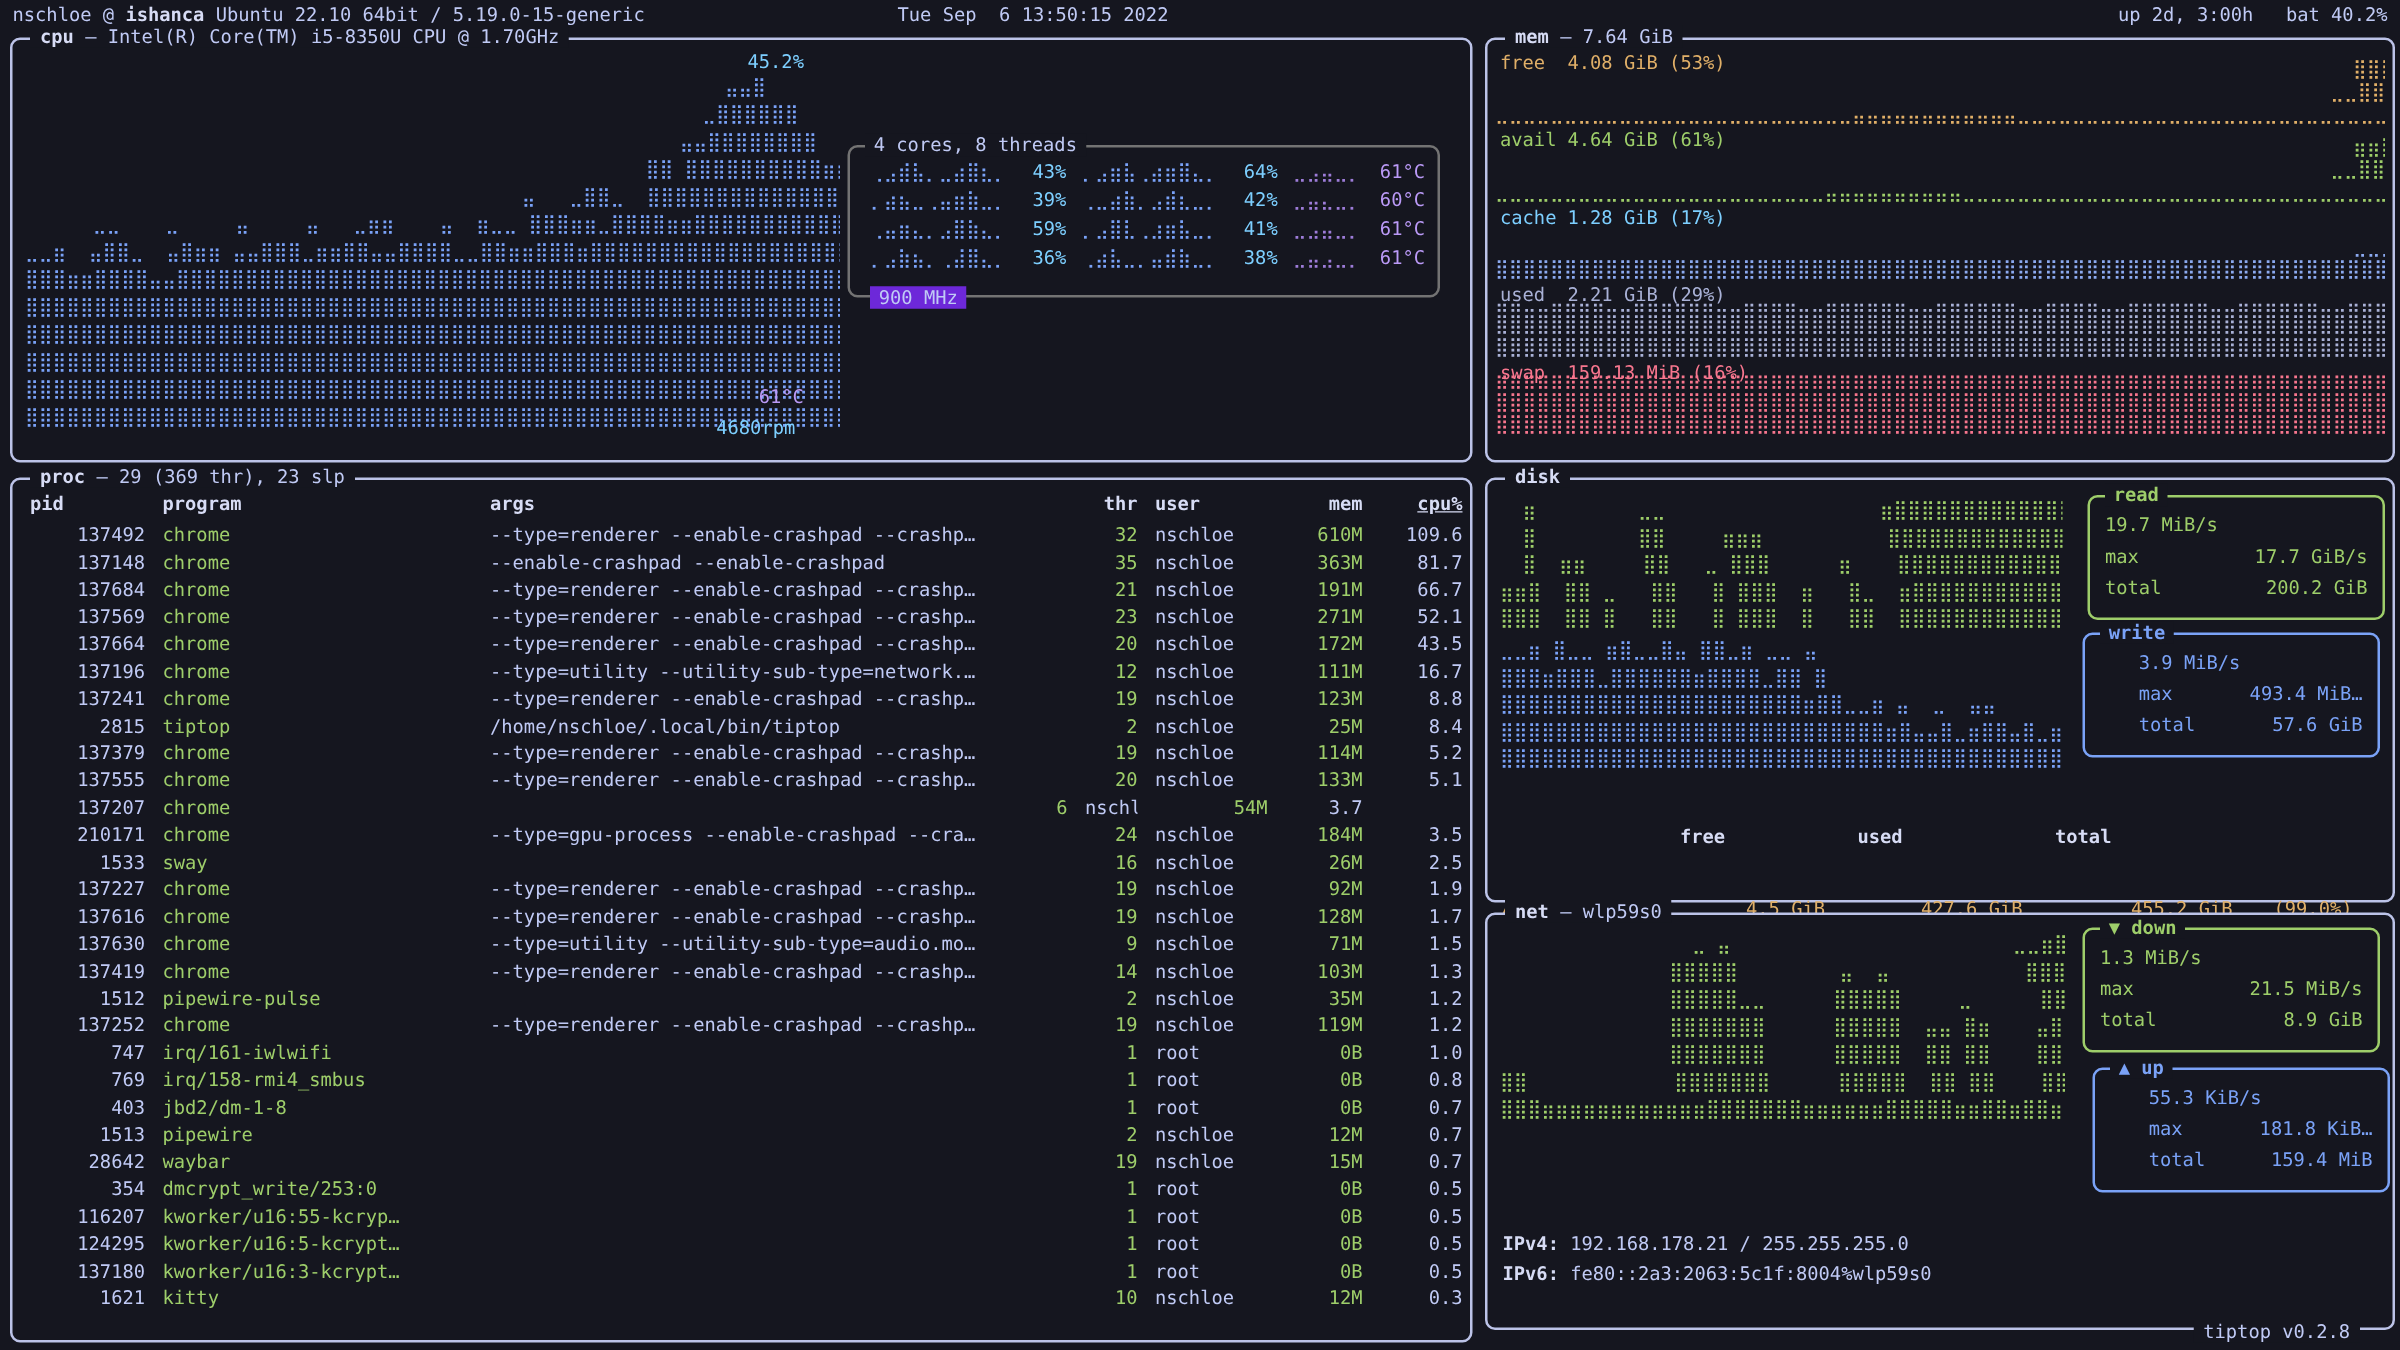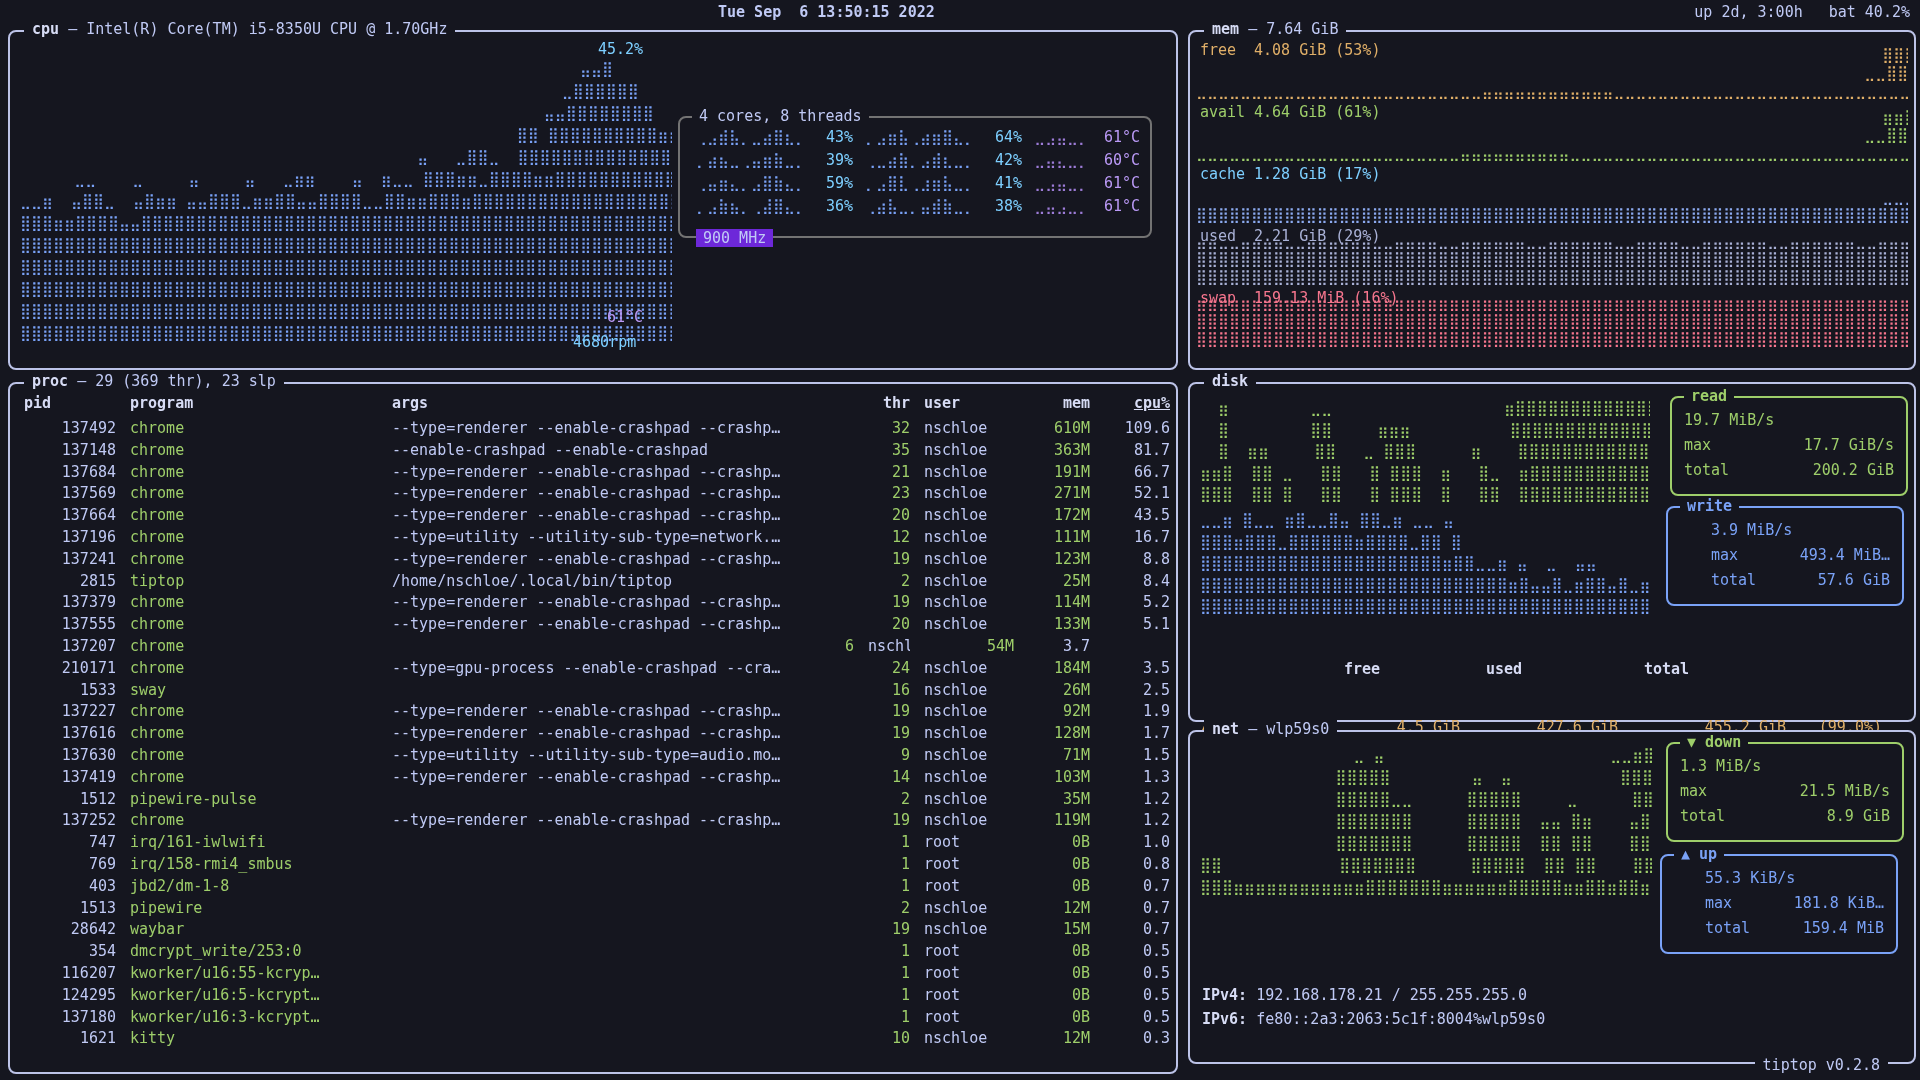--- a/index.html
+++ b/index.html
@@ -5,21 +5,21 @@
   html,body{margin:0;padding:0;background:#15161f;}
   body{
     position:relative;width:1920px;height:1080px;overflow:hidden;
     font-family:"DejaVu Sans Mono","Liberation Mono",monospace;
     font-size:15px;color:#c0caf5;
   }
   b{font-weight:bold;color:#d7dcf5;}
   
   .topbar{position:absolute;left:0;top:0;width:100%;height:26px;display:flex;align-items:center;}
   .tb-left{position:absolute;left:10px;top:3px;white-space:pre;}
-  .tb-center{position:absolute;left:718px;top:3px;white-space:pre;font-weight:bold;}
+  .tb-center{position:absolute;left:718px;top:3px;white-space:pre;}
   .tb-right{position:absolute;right:10px;top:3px;white-space:pre;display:flex;gap:26px;}
   
   .panel{position:absolute;border:2px solid #bcc3e8;border-radius:8px;background:#15161f;}
   .panel-title{position:absolute;top:-12px;left:14px;background:#15161f;padding:0 8px;white-space:pre;}
   
   pre.graph{position:absolute;margin:0;white-space:pre;overflow:hidden;}
   
   .cpu-pct{position:absolute;left:588px;top:8px;color:#7dcfff;}
   .cpu-temp{position:absolute;left:597px;top:276px;color:#bb9af7;}
   .cpu-fan{position:absolute;left:563px;top:301px;color:#7dcfff;}
@@ -64,20 +64,21 @@
   .mounts-head span{font-weight:bold;color:#d7dcf5;text-align:left;padding-left:26px;}
   .mrow.warn span{color:#e0af68;}
   
   .ip-line{position:absolute;left:12px;white-space:pre;}
   .version{position:absolute;bottom:-12px;right:26px;background:#15161f;padding:0 8px;white-space:pre;}
 </style>
 </head>
 <body>
 
 <header class="topbar">
+  <div class="tb-left"><span>nschloe</span> <span>@</span> <b>ishanca</b> <span>Ubuntu 22.10 64bit / 5.19.0-15-generic</span></div>
   <div class="tb-center">Tue Sep  6 13:50:15 2022</div>
   <div class="tb-right"><span>up 2d, 3:00h</span><span>bat 40.2%</span></div>
 </header>
 
 <section class="panel" style="left:8px;top:30px;width:1166px;height:336px;">
   <div class="panel-title"><b>cpu</b> <span>– Intel(R) Core(TM) i5-8350U CPU @ 1.70GHz</span></div>
   <pre class="graph" style="left: 10px; top: 26px; width: 652px; height: 290px; line-height: 22px; color: rgb(122, 162, 247);">                                                              ⣤⣤⣿       
                                                             ⣀⣿⣿⣿⣿⣿⣿     
                                                           ⣤⣤⣿⣿⣿⣿⣿⣿⣿⣿    
                                                        ⣿⣿ ⣿⣿⣿⣿⣿⣿⣿⣿⣿⣿⣶⣶  
@@ -232,21 +233,21 @@
                ⣿⣿⣿⣿⣿⣿⣿      ⣿⣿⣿⣿⣿  ⣿⣿ ⣿⣿    ⣿⣿⣿⣿⣿⣿
 ⣿⣿             ⣿⣿⣿⣿⣿⣿⣿      ⣿⣿⣿⣿⣿  ⣿⣿ ⣿⣿    ⣿⣿⣿⣿⣿⣿
 ⣿⣿⣿⣶⣶⣶⣶⣶⣶⣶⣶⣶⣶⣶⣶⣿⣿⣿⣿⣿⣿⣿⣶⣶⣶⣶⣶⣶⣿⣿⣿⣿⣿⣶⣶⣿⣿⣶⣿⣿⣶⣶⣶⣶⣿⣿⣿⣿⣿⣿</pre>
 
   <div class="stat-box green" style="right:10px;top:10px;">
     <span class="box-title">▼ down</span>
     <div class="stat-rate">1.3 MiB/s</div>
     <div class="stat-line"><span>max</span><span>21.5 MiB/s</span></div>
     <div class="stat-line"><span>total</span><span>8.9 GiB</span></div>
   </div>
-  <div class="stat-box blue" style="right:16px;top:122px;">
+  <div class="stat-box blue" style="right:2px;top:122px;">
     <span class="box-title">▲ up</span>
     <div class="stat-rate">55.3 KiB/s</div>
     <div class="stat-line"><span>max</span><span>181.8 KiB…</span></div>
     <div class="stat-line"><span>total</span><span>159.4 MiB</span></div>
   </div>
 
   <div class="ip-line" style="top:254px;"><b>IPv4:</b> <span>192.168.178.21 / 255.255.255.0</span></div>
   <div class="ip-line" style="top:278px;"><b>IPv6:</b> <span>fe80::2a3:2063:5c1f:8004%wlp59s0</span></div>
 
   <div class="version">tiptop v0.2.8</div>

